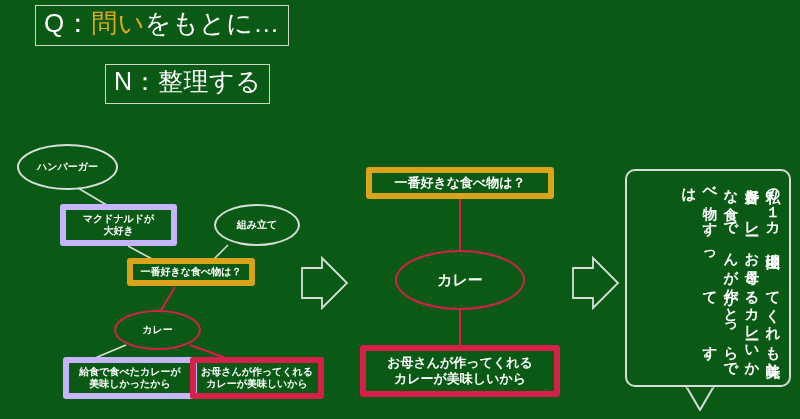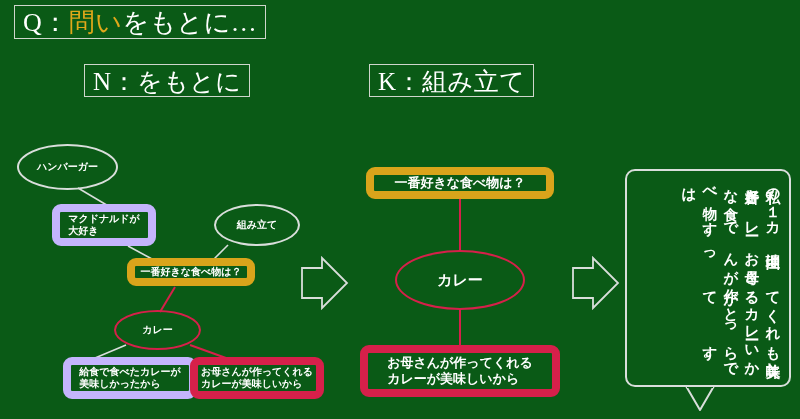--- a/index.html
+++ b/index.html
@@ -13,52 +13,53 @@
   .stage{position:absolute;left:0;top:0;width:800px;height:419px;}
   .svg-layer{position:absolute;left:0;top:0;width:800px;height:419px;}
 
   
   .banner{
     position:absolute;
     border:1.5px solid #cfd6cc;
     color:#ffffff;
     font-size:25px;
     line-height:1;
-    padding:4px 8px 2px 8px;
+    padding:4px 8px 9px 8px;
     white-space:nowrap;
     letter-spacing:0.5px;
-    font-family:Liberation Serif, serif;
+    font-family:Liberation Sans, sans-serif;
+    margin-left:21px;
   }
   #banner-q{left:14px;top:5px;font-size:26px;}
   #banner-q .hl{color:#e0a81a;}
   #banner-n{left:84px;top:64px;}
   #banner-k{left:369px;top:64px;}
   #banner-s{left:613px;top:64px;border-color:transparent;}
 
   
   .node{
     position:absolute;
     box-sizing:border-box;
     display:flex;align-items:center;justify-content:center;
-    text-align:left;
+    text-align:center;
     color:#ffffff;
     font-family:"Liberation Sans","DejaVu Sans",sans-serif;
     font-weight:bold;
     line-height:1.25;
     z-index:3;
   }
-  .rbox{border:8px solid #c4b5fd;border-radius:9px;background:transparent;}
+  .rbox{border:6px solid #c4b5fd;border-radius:3px;background:transparent;}
   .rbox.gold{border-color:#d9a41b;}
   .rbox.red{border-color:#d6204a;}
   .ell{border:2px solid #d9dedb;border-radius:50%;background:transparent;}
   .ell.red{border-color:#d6204a;}
 
   
   #n-hamburger{left:17px;top:144px;width:101px;height:46px;font-size:10px;}
-  #n-mcdonald {left:52px;top:204px;width:104px;height:42px;font-size:10px;}
+  #n-mcdonald {left:60px;top:204px;width:117px;height:42px;font-size:10px;}
   #n-ramen    {left:214px;top:204px;width:86px;height:42px;font-size:10px;}
   #n-question {left:127px;top:258px;width:128px;height:28px;font-size:10px;}
   #n-curry    {left:114px;top:310px;width:87px;height:40px;font-size:10px;}
   #n-kyushoku {left:22px;top:357px;width:134px;height:42px;font-size:10px;margin-left:41px;}
   #n-okaasan  {left:190px;top:357px;width:134px;height:42px;font-size:10px;}
 
   
   #k-question{left:366px;top:167px;width:188px;height:32px;font-size:13px;}
   #k-curry   {left:395px;top:250px;width:130px;height:60px;font-size:15px;}
   #k-reason  {left:360px;top:345px;width:200px;height:52px;font-size:13px;}
@@ -108,22 +109,21 @@
 
     <path d="M 573 268 L 593 268 L 593 258 L 618 283 L 593 308 L 593 298 L 573 298 Z" fill="none" stroke="#d9dedb" stroke-width="1.8"></path>
 
     <path d="M 686 386 L 700 410 L 714 386" fill="#0a5a16" stroke="#d9dedb" stroke-width="2" stroke-linejoin="round"></path>
     <line x1="687" y1="386" x2="713" y2="386" stroke="#0a5a16" stroke-width="4"></line>
   </svg>
 
   <div class="banner" id="banner-q">
     <span>Q：</span><span class="hl">問い</span><span>をもとに…</span>
   </div>
-  <div class="banner" id="banner-n">N：をもとに</div>
-  <div class="banner" id="banner-k">K：組み立て</div>
+  <div class="banner" id="banner-n">N：整理する</div>
 
   <div class="node ell" id="n-hamburger">ハンバーガー</div>
   <div class="node rbox" id="n-mcdonald">
     <span style="white-space:pre-line">マクドナルドが
 大好き</span>
   </div>
   <div class="node ell" id="n-ramen">組み立て</div>
   <div class="node rbox gold" id="n-question">一番好きな食べ物は？</div>
   <div class="node ell red" id="n-curry">カレー</div>
   <div class="node rbox" id="n-kyushoku">

